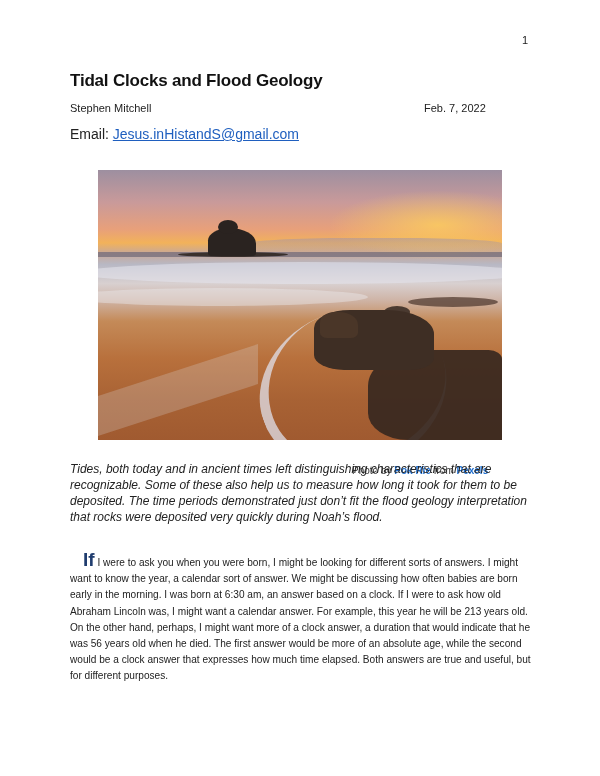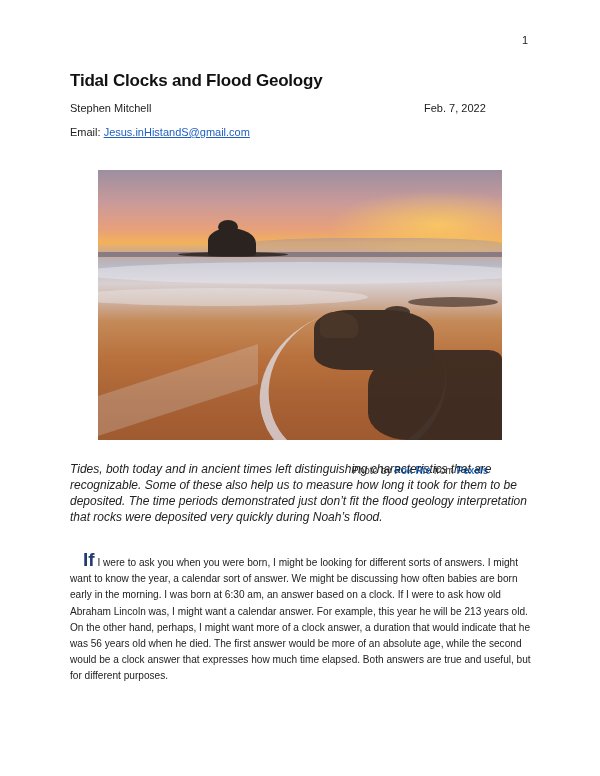--- a/index.html
+++ b/index.html
@@ -3,21 +3,21 @@
 <meta charset="utf-8">
 <style>
   html, body { margin:0; padding:0; background:#ffffff; }
   body { width:600px; height:776px; position:relative; overflow:hidden;
          font-family:"Liberation Sans", sans-serif; color:#111; }
   .page-number { position:absolute; left:522px; top:34px; font-size:11px; color:#222; }
   .title { position:absolute; left:70px; top:71px; margin:0; font-size:17px;
            font-weight:bold; color:#111; letter-spacing:-0.2px; }
   .meta-row { position:absolute; left:70px; top:102px; width:420px; font-size:11px; color:#222; }
   .meta-row .date { position:absolute; left:354px; top:0; }
-  .email-row { position:absolute; left:70px; top:126px; font-size:11px; color:#222; }
+  .email-row { position:absolute; left:70px; top:126px; font-size:14px; color:#222; }
   .email-row a { color:#1f5fbf; text-decoration:underline; }
 
   .photo { position:absolute; left:98px; top:170px; width:404px; height:270px; overflow:hidden;
            background:linear-gradient(to bottom,#9d8fa0 0%,#c99a9a 12%,#e8a07a 22%,#f2b25a 27%,#c7a89a 31%,#b8b8c4 35%,#d8d0d0 42%,#cfb5a8 48%,#c48a58 56%,#b8703c 70%,#a86234 85%,#a05a30 100%); }
   .photo .sunglow { position:absolute; left:230px; top:20px; width:220px; height:70px;
            background:radial-gradient(ellipse at center, rgba(255,210,90,0.75) 0%, rgba(255,190,90,0) 70%); }
   .photo .cloudbank { position:absolute; left:150px; top:68px; width:254px; height:14px;
            background:linear-gradient(to bottom, rgba(170,150,160,0.6), rgba(190,170,170,0.2)); border-radius:40% 40% 0 0; }
   .photo .horizon { position:absolute; left:0; top:82px; width:404px; height:5px; background:#6e6878; opacity:0.7; }
   .photo .islet { position:absolute; left:110px; top:58px; width:48px; height:28px; background:#2a2320;

